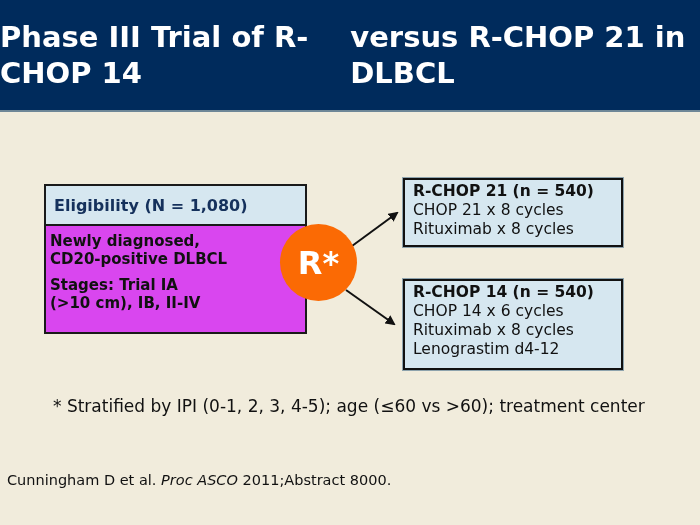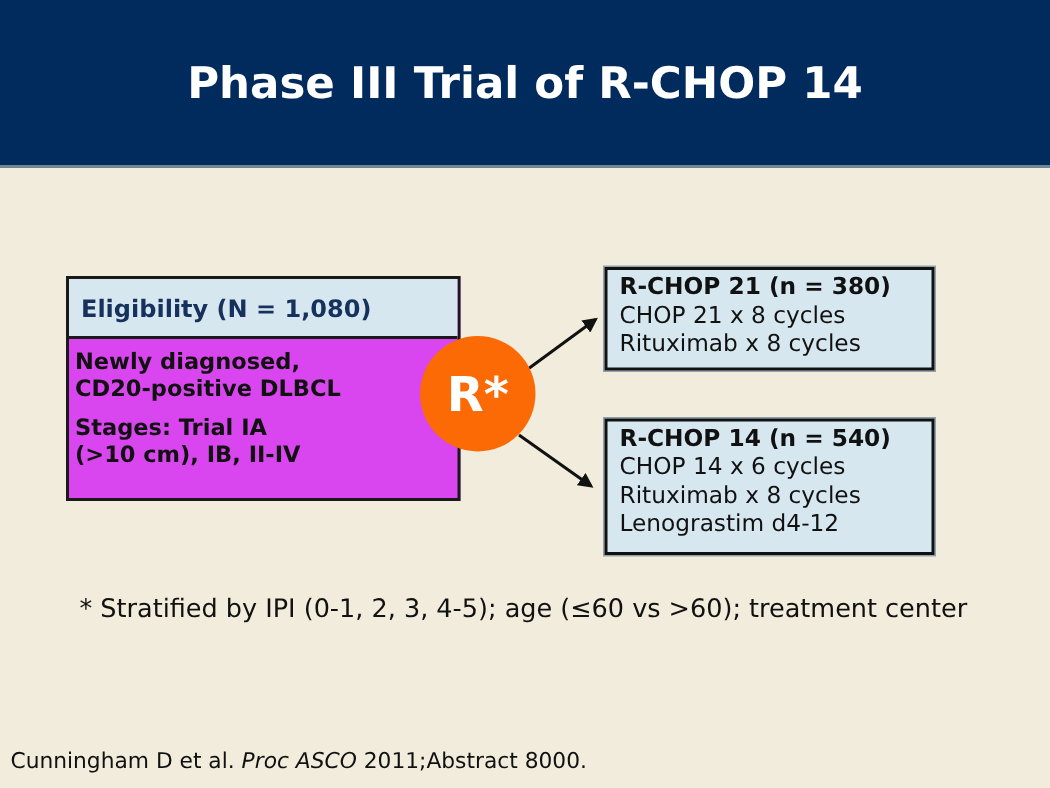--- a/index.html
+++ b/index.html
@@ -43,29 +43,30 @@
     position: absolute; left: 280px; top: 224px; width: 77px; height: 77px;
     border-radius: 50%; background: #fb6a04;
     display: flex; align-items: center; justify-content: center;
     color: #fff; font-weight: bold; font-size: 32px;
   }
   svg.arrows { position: absolute; left: 0; top: 0; }
   .footnote {
     position: absolute; left: 53px; top: 396px; font-size: 17px; color: #111;
   }
   .citation {
-    position: absolute; left: 7px; top: 500px; font-size: 14.5px; color: #111;
+    position: absolute; left: 7px; top: 472px; font-size: 14.5px; color: #111;
   }
   .citation i { font-style: italic; }
 </style>
 </head>
 <body>
 
 <div class="header">
   <div class="line">Phase III Trial of R-CHOP 14</div>
+  <div class="line">versus R-CHOP 21 in DLBCL</div>
 </div>
 
 <div class="elig">
   <div class="elig-head">Eligibility (N = 1,080)</div>
   <div class="elig-body">
     <div class="para">
       <div>Newly diagnosed,</div>
       <div>CD20-positive DLBCL</div>
     </div>
     <div class="para">
@@ -81,21 +82,21 @@
       <path d="M0,0 L10,5 L0,10 Z" fill="#111"></path>
     </marker>
   </defs>
   <line x1="352" y1="246" x2="397" y2="213" stroke="#111" stroke-width="2" marker-end="url(#ah)"></line>
   <line x1="346" y1="290" x2="394" y2="324" stroke="#111" stroke-width="2" marker-end="url(#ah)"></line>
 </svg>
 
 <div class="rcircle">R*</div>
 
 <div class="arm arm1">
-  <div class="title">R-CHOP 21 (n = 380)</div>
+  <div class="title">R-CHOP 21 (n = 540)</div>
   <div>CHOP 21 x 8 cycles</div>
   <div>Rituximab x 8 cycles</div>
 </div>
 
 <div class="arm arm2">
   <div class="title">R-CHOP 14 (n = 540)</div>
   <div>CHOP 14 x 6 cycles</div>
   <div>Rituximab x 8 cycles</div>
   <div>Lenograstim d4-12</div>
 </div>

